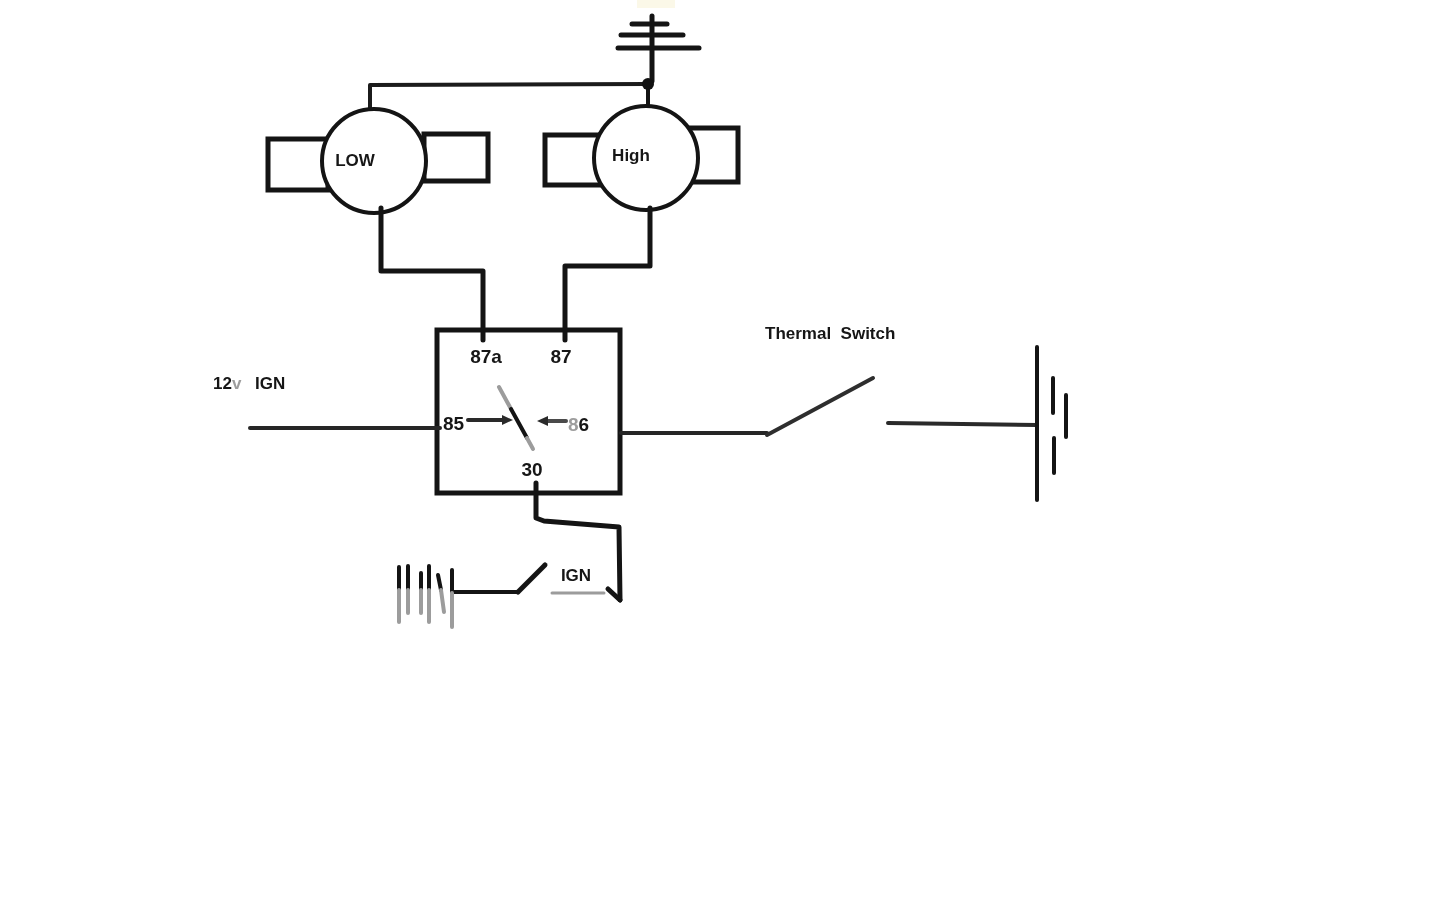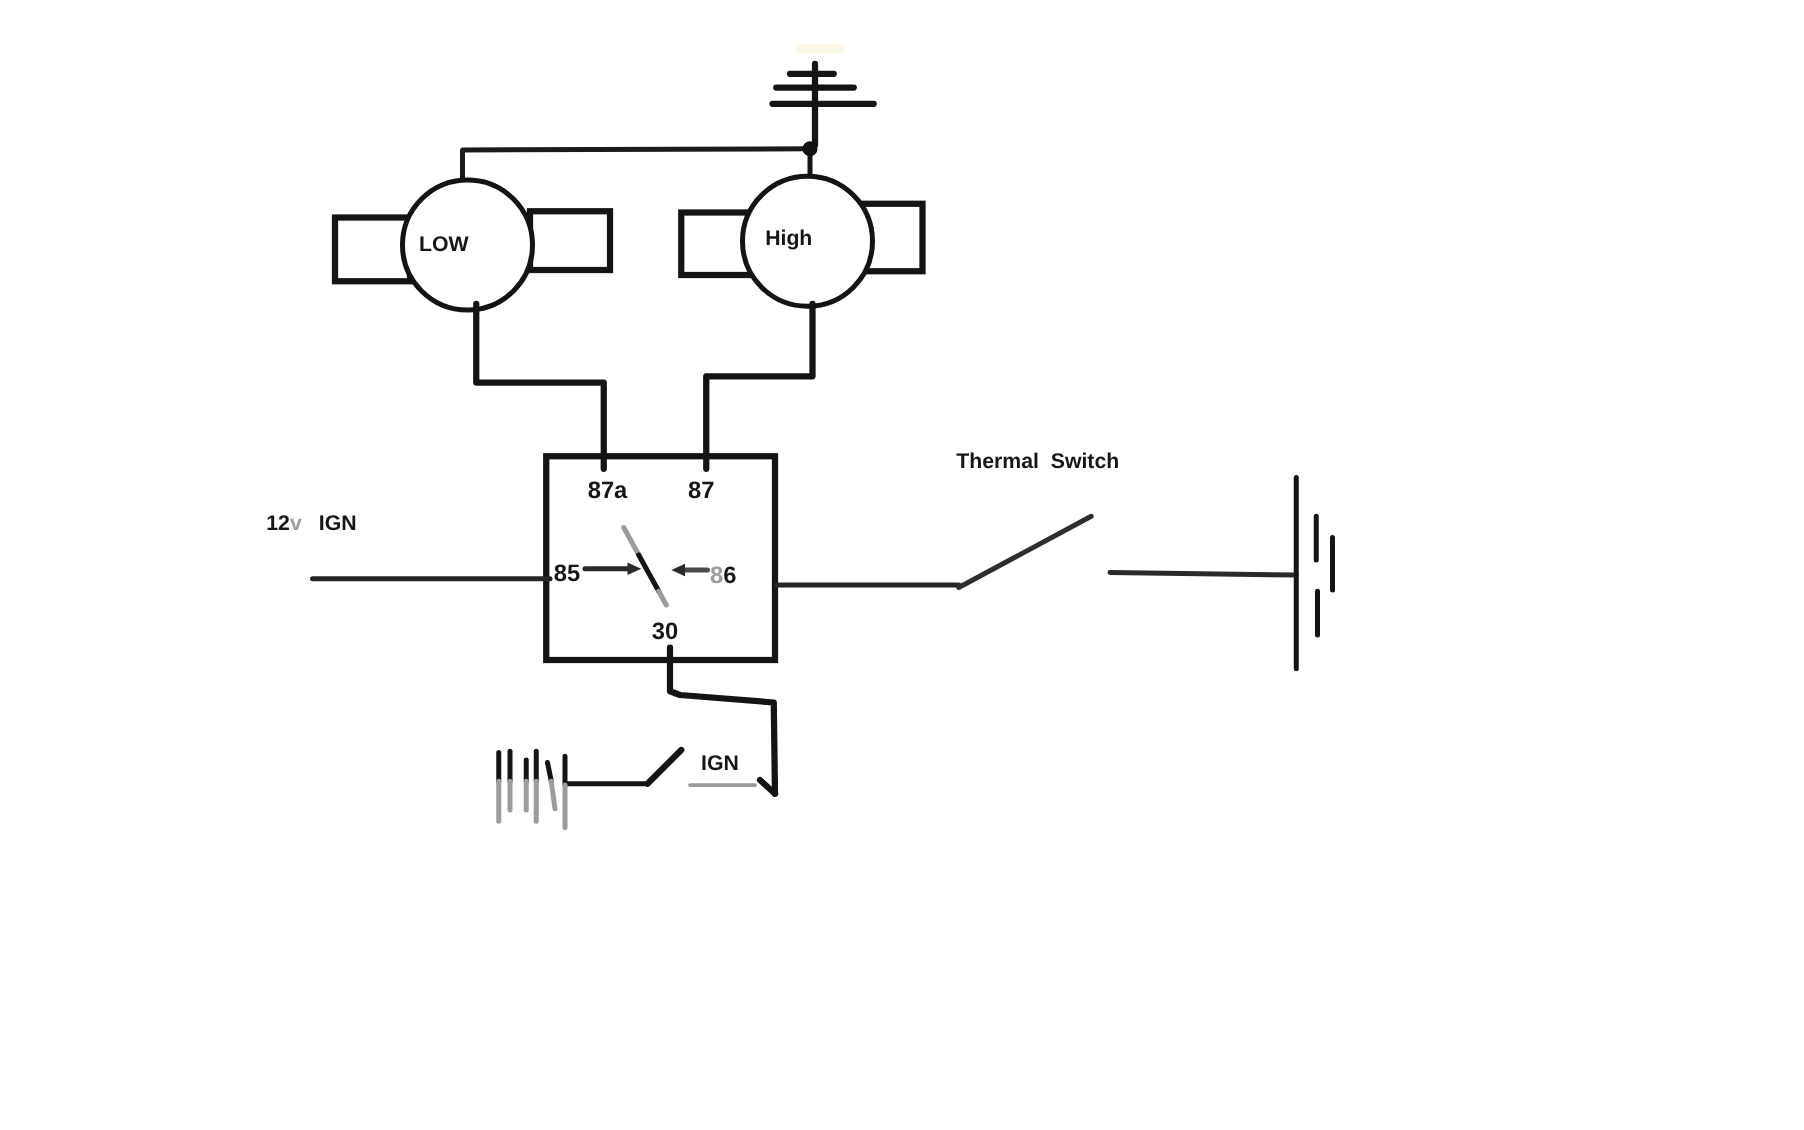--- a/index.html
+++ b/index.html
@@ -2,21 +2,20 @@
 <html><head>
 <meta charset="utf-8">
 <style>
   html,body{margin:0;padding:0;background:#ffffff;}
   .stage{
     position:relative;
     width:1443px;height:864px;
     background:#ffffff;
     overflow:hidden;
     font-family:"Liberation Sans", sans-serif;
-    margin-top:35px;
   }
   svg{position:absolute;left:0;top:0;}
   text{
     font-family:"Liberation Sans", sans-serif;
     font-weight:bold;
     fill:#161616;
   }
   .lbl17{font-size:17px;}
   .lbl19{font-size:19px;}
   .gray-text{fill:#9d9d9d;}

